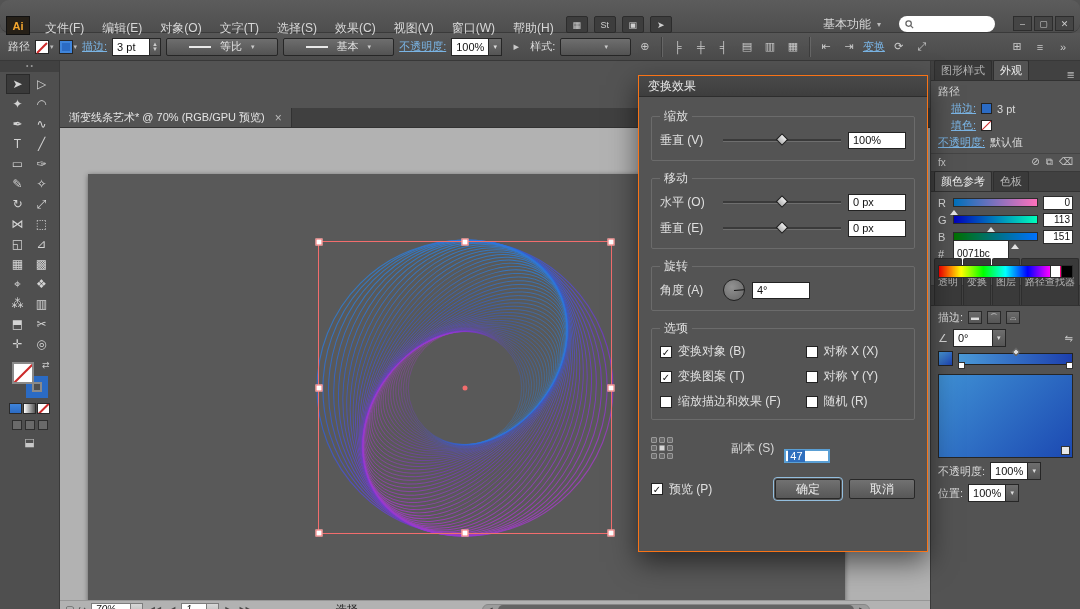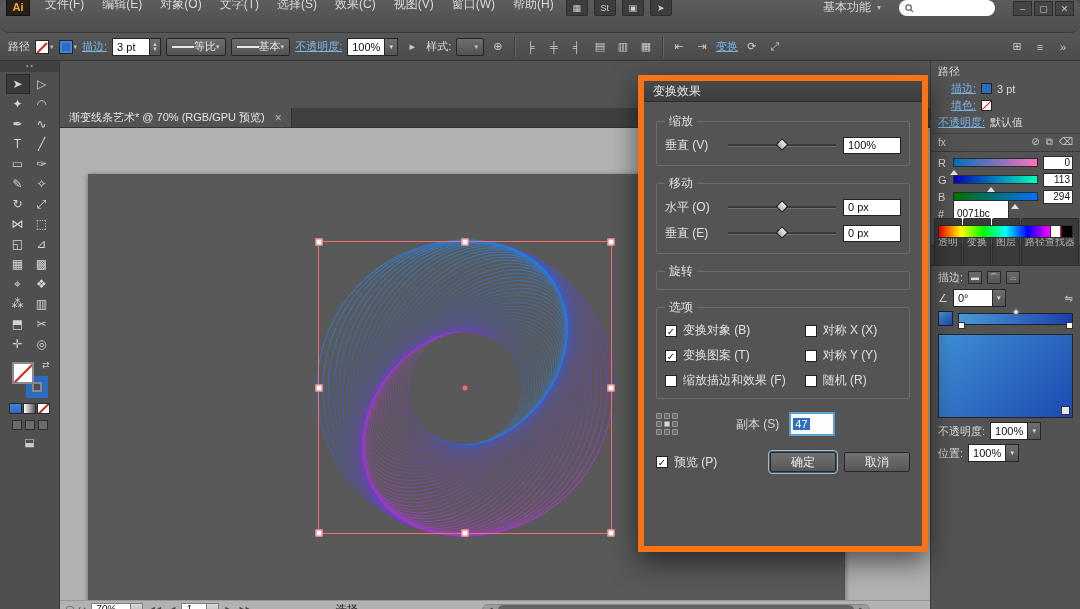--- a/index.html
+++ b/index.html
@@ -1,20 +1,20 @@
 <!DOCTYPE html>
 <html><head>
 <meta charset="utf-8">
 <style>
   * { margin:0; padding:0; box-sizing:border-box; }
   html,body { width:1080px; height:609px; overflow:hidden; }
   body { font-family:"Liberation Sans","DejaVu Sans",sans-serif; background:#535353; color:#d8d8d8; font-size:12px; position:relative; }
 
   
-  .menubar { height:24px; display:flex; align-items:flex-end; background:linear-gradient(#5c5c5c,#4e4e4e); border-bottom:1px solid #3a3a3a; padding:16px 6px;border-radius:9px; }
+  .menubar { height:24px; display:flex; align-items:flex-start; background:linear-gradient(#5c5c5c,#4e4e4e); border-bottom:1px solid #3a3a3a; padding:16px 6px;border-radius:9px; }
   .logo { width:24px; height:19px; background:#262018; color:#f5a72e; font-weight:bold; font-size:11px; display:flex; align-items:center; justify-content:center; border:1px solid #111; margin-right:6px; }
   .menu-item { padding:0 9px; line-height:24px; font-size:12px; white-space:nowrap; cursor:default; }
   .mb-icon { min-width:22px; height:17px; background:#3d3d3d; border:1px solid #2c2c2c; border-radius:2px; font-size:9px; display:flex; align-items:center; justify-content:center; color:#cfcfcf; margin:0 3px; padding:0 2px; }
   .spacer { flex:1; }
   .workspace { display:flex; align-items:center; gap:6px; padding:0 8px; font-size:12px; }
   .workspace::after { content:"▾"; font-size:8px; color:#bbb; }
   .searchbox { width:96px; height:16px; background:#fff; border-radius:8px; display:flex; align-items:center; padding:0 6px; gap:4px; margin:0 10px; }
   .searchbox svg { flex:none; }
   .search-input { border:none; outline:none; background:transparent; width:70px; font-size:10px; color:#333; }
   .winctl { display:flex; gap:2px; margin-left:8px; }
@@ -25,21 +25,21 @@
   .cb-label { color:#ddd; white-space:nowrap; }
   .cb-link { color:#7ab4e4; text-decoration:underline; white-space:nowrap; }
   .swatchbtn { display:flex; align-items:center; }
   .swatchbtn::after { content:"▾"; font-size:7px; color:#bbb; margin-left:1px; }
   .swatch { width:14px; height:14px; border:1px solid #262626; background:#fff; position:relative; }
   .swatch.none::after { content:""; position:absolute; left:-1px; right:-1px; top:6px; border-top:2px solid #cc2a2a; transform:rotate(-45deg); }
   .swatch.blue { background:#2b6bc4; box-shadow:inset 0 0 0 2px #3f84da; }
   .stepper { display:flex; align-items:center; height:18px; }
   .stepfield { background:#fff; color:#111; border:1px solid #262626; height:18px; padding:0 4px; display:flex; align-items:center; min-width:38px; }
   .stepud { width:11px; height:18px; background:linear-gradient(#6e6e6e,#555); border:1px solid #262626; border-left:none; display:flex; flex-direction:column; align-items:center; justify-content:center; color:#ccc; font-size:6px; line-height:5px; }
-  .dd { height:18px; background:linear-gradient(#6e6e6e,#535353); border:1px solid #262626; border-radius:2px; display:flex; align-items:center; padding:0 5px; gap:0; color:#e0e0e0; white-space:nowrap; }
+  .dd { height:18px; background:linear-gradient(#6e6e6e,#535353); border:1px solid #262626; border-radius:2px; display:flex; align-items:center; padding:0 22px; gap:9px; color:#e0e0e0; white-space:nowrap; }
   .dd::after { content:"▾"; font-size:7px; color:#ccc; }
   .linepreview { display:inline-block; width:22px; height:2px; background:#e8e8e8; }
   .vcombo { display:flex; height:18px; }
   .vfield { background:#fff; color:#111; border:1px solid #262626; padding:0 4px; display:flex; align-items:center; min-width:34px; }
   .vcaret { width:13px; background:linear-gradient(#6e6e6e,#555); border:1px solid #262626; border-left:none; display:flex; align-items:center; justify-content:center; color:#ddd; font-size:7px; }
   .vcaret::after { content:"▾"; }
   .sep { width:1px; height:20px; background:#3d3d3d; box-shadow:1px 0 0 #666; margin:0 2px; }
   .cb-icon { width:18px; height:18px; display:flex; align-items:center; justify-content:center; color:#c9c9c9; font-size:11px; }
 
   
@@ -121,42 +121,42 @@
   .grow { display:flex; align-items:center; gap:5px; padding:2px 7px; }
   .gicon { width:14px; height:13px; border:1px solid #2a2a2a; background:linear-gradient(#6b6b6b,#565656); display:flex; align-items:center; justify-content:center; font-size:8px; color:#ddd; }
   .gthumb { width:15px; height:15px; border:1px solid #222; background:linear-gradient(135deg,#4a9ad8,#1c3fae); }
   .gslider { flex:1; height:12px; border:1px solid #222; position:relative; }
   .gstop { position:absolute; bottom:-5px; width:7px; height:7px; background:#fff; border:1px solid #333; }
   .gmid { position:absolute; top:-5px; left:50%; width:6px; height:6px; background:#ddd; border:1px solid #444; transform:translateX(-50%) rotate(45deg); }
   .gpreview { height:84px; margin:6px 7px 2px; border:1px solid #262626; position:relative; }
   .gpstop { position:absolute; right:2px; bottom:2px; width:9px; height:9px; background:#e8e8e8; border:1px solid #333; }
 
   
-  .dialog { position:absolute; left:638px; top:75px; width:290px; height:477px; background:#545454; border:6px solid #f97316; box-shadow:0 10px 26px rgba(0,0,0,.55); z-index:50; }
+  .dialog { position:absolute; left:638px; top:75px; width:290px; height:477px; background:#545454; border:1px solid #f97316; box-shadow:0 10px 26px rgba(0,0,0,.55); z-index:50; }
   .dlg-title { height:21px; background:linear-gradient(#494949,#3e3e3e); border-bottom:1px solid #2d2d2d; display:flex; align-items:center; padding:0 9px; font-size:12px; color:#e8e8e8; }
   .dlg-body { padding:2px 12px 8px; }
   fieldset { border:1px solid #6b6b6b; border-radius:2px; margin-top:9px; padding:2px 8px 7px; }
   legend { font-size:12px; color:#e0e0e0; padding:0 4px; }
   .drow { display:flex; align-items:center; height:26px; gap:7px; }
   .dlabel { width:56px; font-size:12px; color:#e0e0e0; white-space:nowrap; }
   .slider { flex:1; height:14px; position:relative; }
   .slider::before { content:""; position:absolute; left:0; right:0; top:6px; height:2px; background:#3a3a3a; box-shadow:0 1px 0 #6e6e6e; }
   .thumb { position:absolute; top:2px; width:9px; height:9px; background:linear-gradient(#ececec,#b5b5b5); border:1px solid #222; transform:translateX(-50%) rotate(45deg); }
   .dfield { width:58px; height:17px; background:#fff; border:1px solid #222; color:#111; font-size:11px; display:flex; align-items:center; padding:0 4px; }
   .dial { width:22px; height:22px; border-radius:50%; border:1px solid #222; background:radial-gradient(circle at 40% 35%,#929292,#646464); position:relative; flex:none; }
   .needle { position:absolute; left:50%; top:50%; width:10px; height:1px; background:#101010; transform-origin:0 50%; transform:rotate(-4deg); }
   .optgrid { display:grid; grid-template-columns:1.45fr 1fr; row-gap:8px; padding:4px 0 2px; }
   .chk { display:flex; align-items:center; gap:6px; font-size:12px; color:#e0e0e0; white-space:nowrap; }
   .box { width:12px; height:12px; background:#fff; border:1px solid #222; color:#111; font-size:10px; line-height:11px; text-align:center; flex:none; }
   .copiesrow { display:flex; align-items:center; gap:10px; margin-top:13px; }
   .refgrid { display:grid; grid-template-columns:repeat(3,6px); gap:2px; }
   .rg { width:6px; height:6px; border:1px solid #9a9a9a; background:#6a6a6a; border-radius:1px; }
   .rg.on { background:#d8d8d8; }
   .copies-label { font-size:12px; margin-left:48px; }
-  .copiesfield { width:46px; height:24px; background:#fff; border:2px solid #5a9fd4; color:#111; font-size:11px; display:flex; align-items:center; padding:0 2px; }
+  .copiesfield { width:46px; height:14px; background:#fff; border:2px solid #5a9fd4; color:#111; font-size:11px; display:flex; align-items:center; padding:0 2px;margin-top:16px; }
   .selected { background:#2f6fbe; color:#fff; padding:0 2px; }
   .dlg-foot { display:flex; align-items:center; margin-top:16px; gap:8px; }
   .btn { width:66px; height:20px; background:linear-gradient(#717171,#575757); border:1px solid #282828; border-radius:2px; color:#ebebeb; font-size:12px; display:flex; align-items:center; justify-content:center; }
   .btn.primary { outline:1px solid #93bede; outline-offset:1px; }
 </style>
 </head>
 <body>
 
 <div class="menubar">
   <div class="logo">Ai</div>
@@ -490,20 +490,25 @@
       <span class="hscroll">
         <span class="hs-arrow">◀</span>
         <span class="hs-thumb"></span>
         <span class="hs-arrow">▶</span>
       </span>
     </div>
   </div>
 
   <div class="rightdock">
 
+    <div class="ptabs">
+      <span class="ptab">图形样式</span>
+      <span class="ptab active">外观</span>
+      <span class="pmenu">≣</span>
+    </div>
     <div class="panelbody">
       <div class="arow">
           <span>路径</span>
         </div>
       <div class="arow">
         <span class="ind"></span>
         <span class="link">描边:</span>
         <span class="minisw"></span>
         <span>3 pt</span>
       </div>
@@ -519,41 +524,45 @@
       <div class="pfooter">
         <span>fx</span>
         <span class="right">
           <span>⊘</span>
           <span>⧉</span>
           <span>⌫</span>
         </span>
       </div>
     </div>
 
+    <div class="ptabs">
+      <span class="ptab active">颜色参考</span>
+      <span class="ptab">色板</span>
+    </div>
     <div class="panelbody">
       <div class="crow">
         <span class="clabel">R</span>
         <span class="ctrack" style="background:linear-gradient(to right, rgb(0,113,188), rgb(255,113,188))">
             <span class="cthumb" style="left:0%"></span>
           </span>
         <span class="cfield">0</span>
       </div>
       <div class="crow">
         <span class="clabel">G</span>
         <span class="ctrack" style="background:linear-gradient(to right, rgb(0,0,188), rgb(0,255,188))">
             <span class="cthumb" style="left:44%"></span>
           </span>
         <span class="cfield">113</span>
       </div>
       <div class="crow">
         <span class="clabel">B</span>
         <span class="ctrack" style="background:linear-gradient(to right, rgb(0,113,0), rgb(0,113,255))">
             <span class="cthumb" style="left:74%"></span>
           </span>
-        <span class="cfield">294</span>
+        <span class="cfield">151</span>
       </div>
       <div class="crow">
         <span class="clabel">#</span>
         <span class="hexfield">0071bc</span>
       </div>
       <div class="spectrum">
         <span class="spec-w"></span>
         <span class="spec-b"></span>
       </div>
     </div>
@@ -638,20 +647,27 @@
         <span class="dlabel">垂直 (E)</span>
         <span class="slider">
             <span class="thumb" style="left:50%"></span>
           </span>
         <span class="dfield">0 px</span>
       </div>
     </fieldset>
 
     <fieldset>
       <legend>旋转</legend>
+      <div class="drow">
+        <span class="dlabel">角度 (A)</span>
+        <span class="dial">
+            <span class="needle"></span>
+          </span>
+        <span class="dfield">4°</span>
+      </div>
     </fieldset>
 
     <fieldset>
       <legend>选项</legend>
       <div class="optgrid">
         <span class="chk">
             <span class="box">✓</span>
             <span>变换对象 (B)</span>
           </span>
         <span class="chk">

